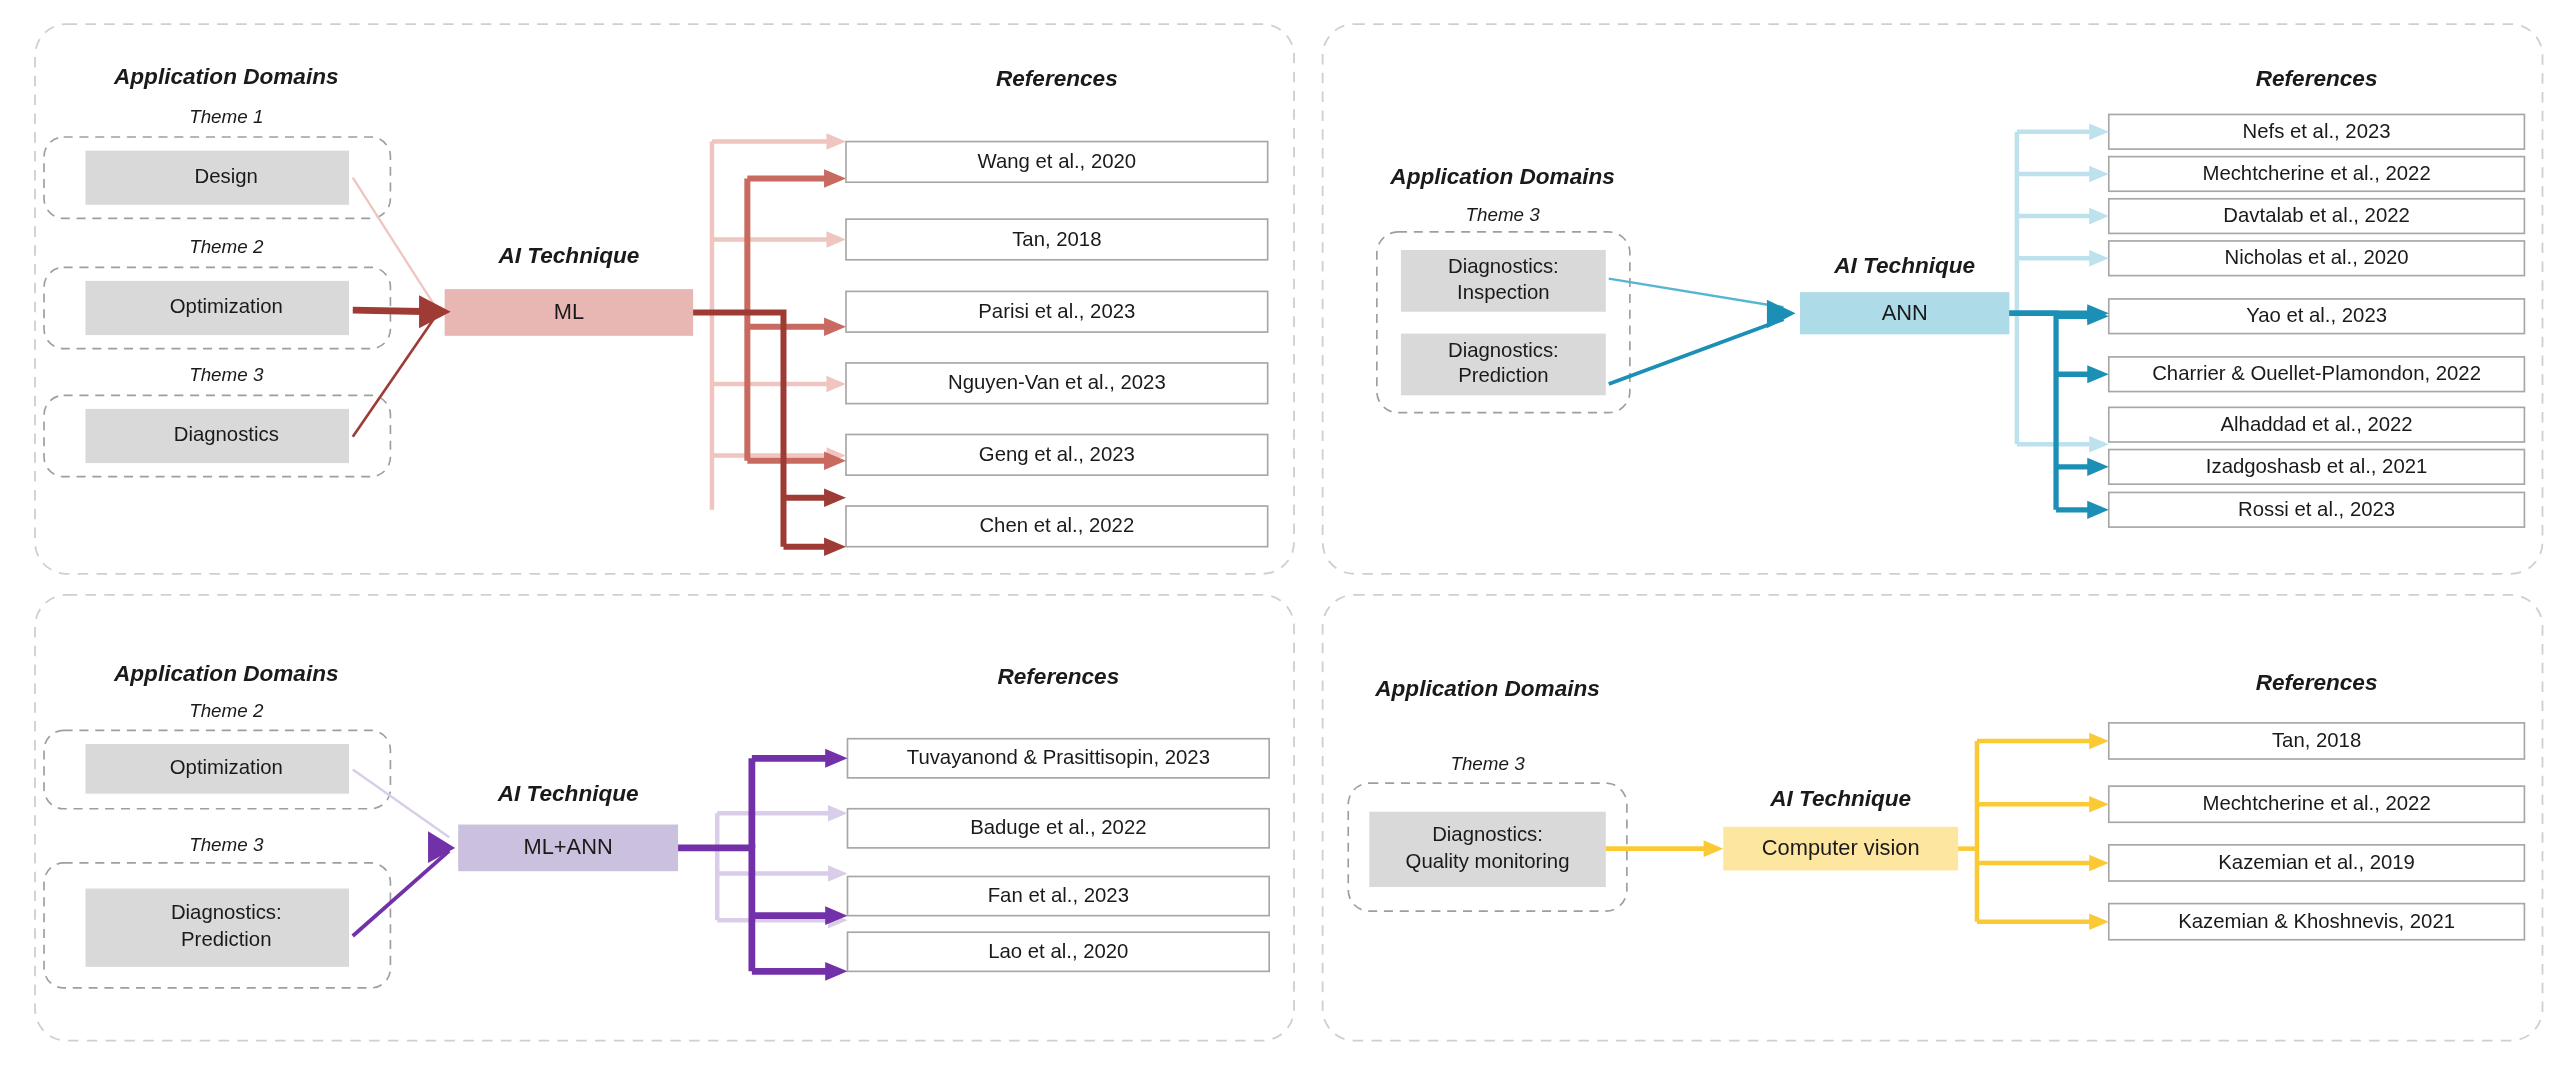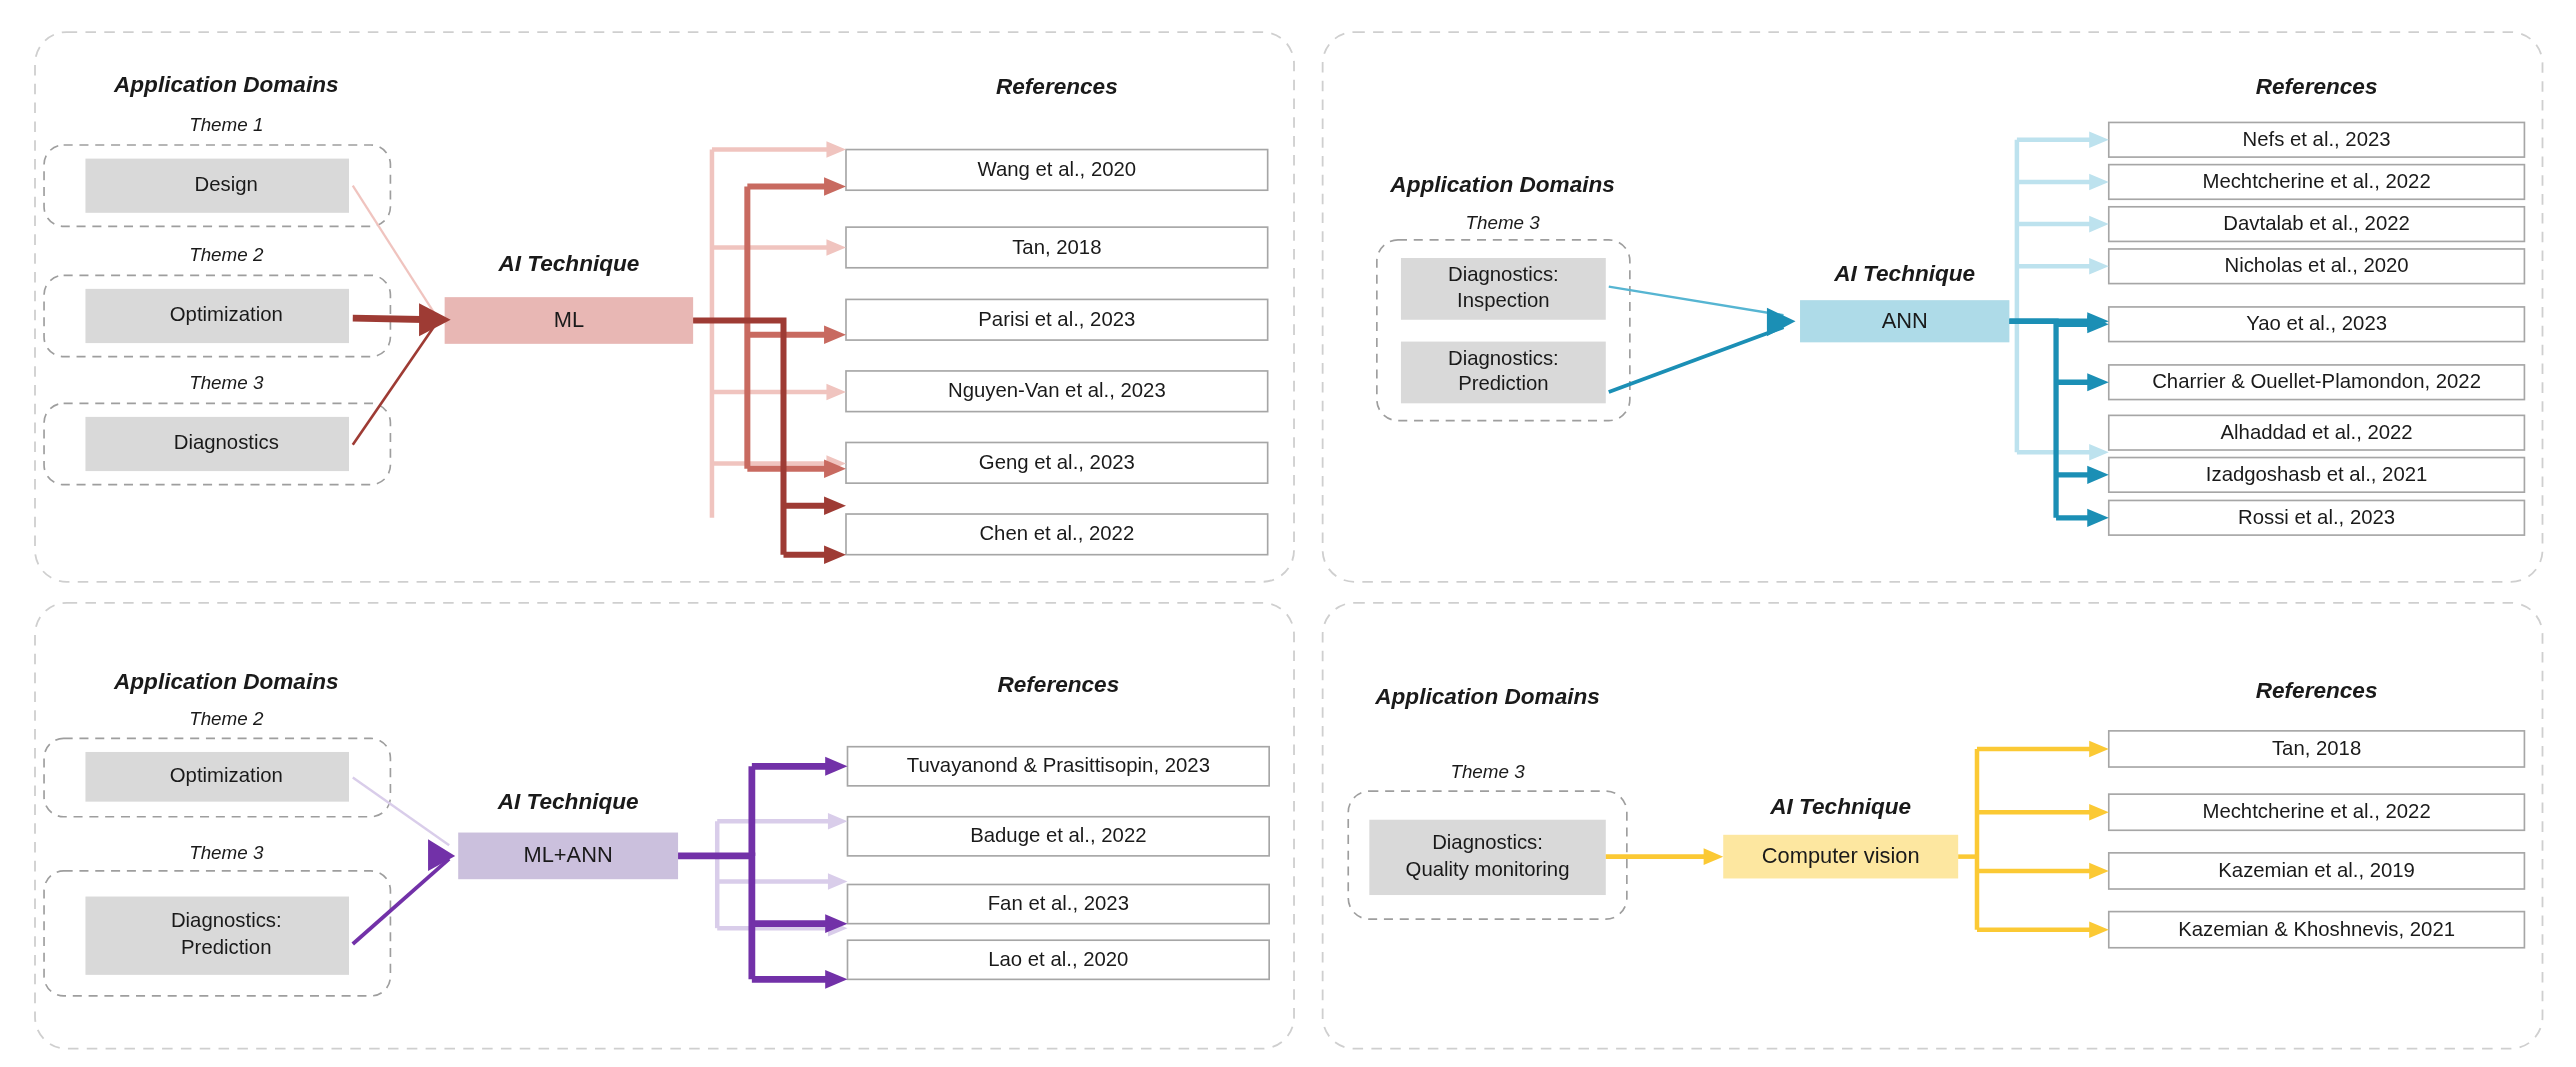--- a/index.html
+++ b/index.html
@@ -1,18 +1,18 @@
 <!DOCTYPE html>
 <html style="font-size:12px"><head>
 <meta charset="utf-8">
 <style>
   html,body{margin:0;padding:0;background:#ffffff;}
   body{width:2576px;height:1067px;position:relative;overflow:hidden;
        font-family:"Liberation Sans", sans-serif;}
-  #root{position:absolute;left:0;top:8px;width:2576px;height:1053px;}
+  #root{position:absolute;left:0;top:0;width:2576px;height:1053px;}
   svg{position:absolute;left:0;top:0;width:2576px;height:1067px;display:block;}
   .panel{fill:none;stroke:#cfcfcf;stroke-width:2.4;stroke-dasharray:14 11;}
   .groupbox{fill:none;stroke:#9e9e9e;stroke-width:2.2;stroke-dasharray:12 9;}
   .domainbox{fill:#d9d9d9;stroke:none;}
   .refbox{fill:#ffffff;stroke:#a6a6a6;stroke-width:2.2;}
   .tech{stroke:none;}
   text{dominant-baseline:middle;}
   .t-section{font-size:30px;font-weight:bold;font-style:italic;fill:#1a1a1a;text-anchor:middle;}
   .t-theme{font-size:25px;font-style:italic;fill:#1a1a1a;text-anchor:middle;}
   .t-domain{font-size:27px;fill:#1a1a1a;text-anchor:middle;}

